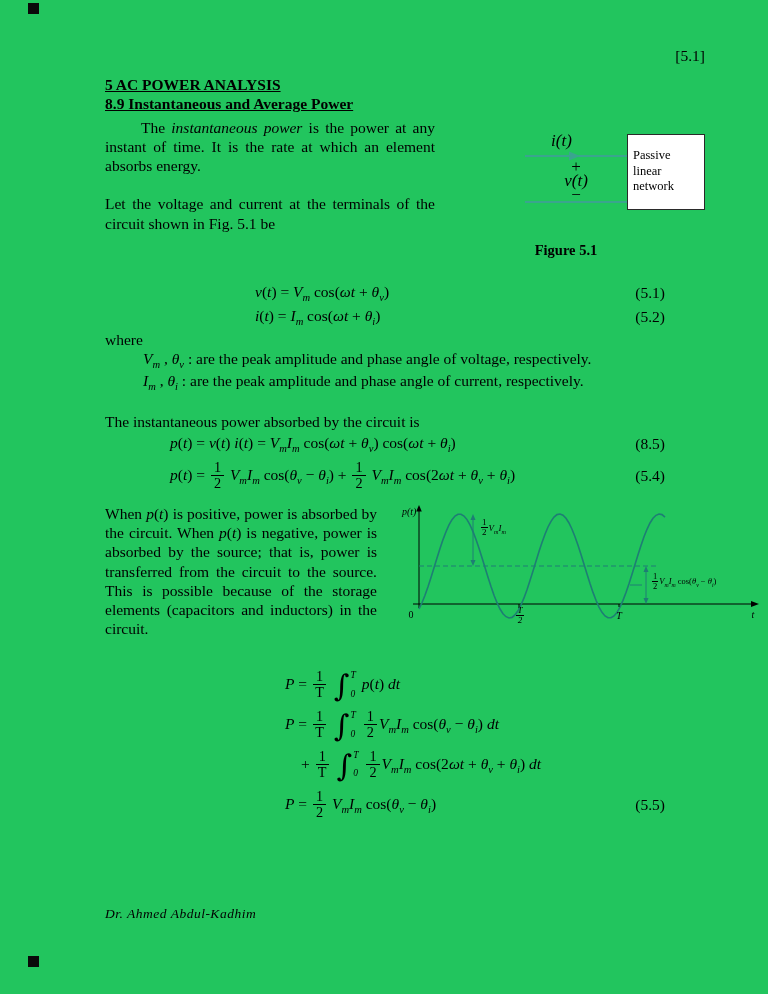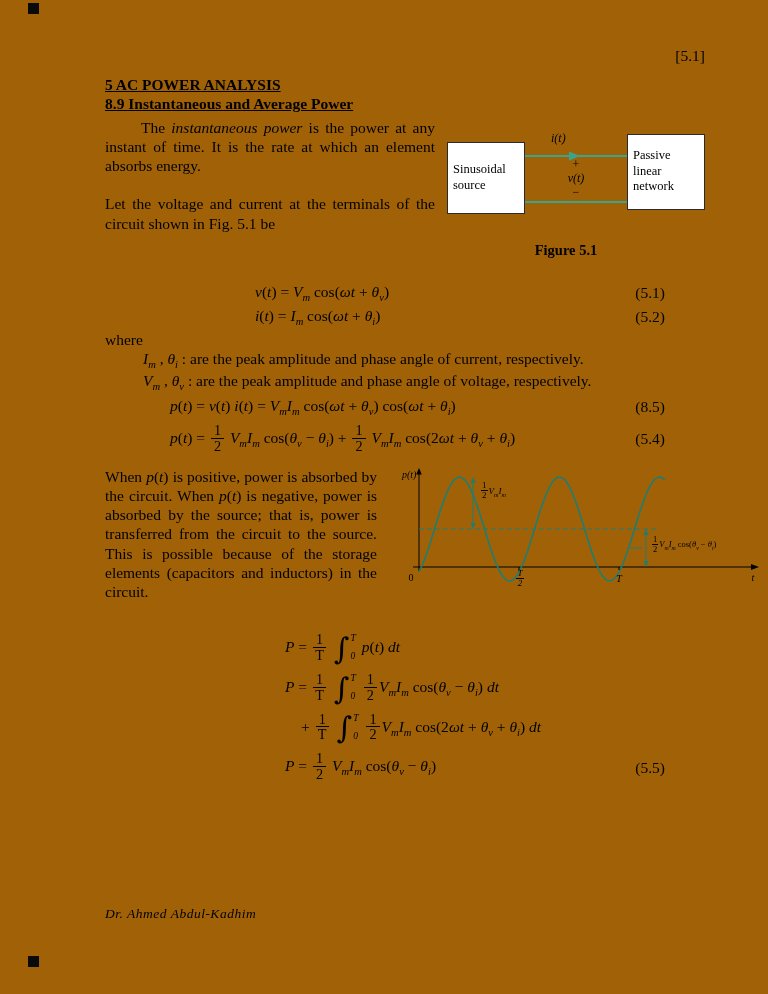--- a/index.html
+++ b/index.html
@@ -1,17 +1,17 @@
 <!DOCTYPE html>
 <html style="--wave: #1e7e74; --wire: #3aa58e;"><head>
 <meta charset="utf-8">
 <style>
   *{box-sizing:border-box}
   html,body{margin:0;padding:0;background:#fff}
-  .page{position:relative;width:768px;height:994px;background:#a16207;color:#000;
+  .page{position:relative;width:768px;height:994px;background:#22c55e;color:#000;
         font-family:"Liberation Serif","DejaVu Serif",serif;font-size:15.5px;line-height:1.24;overflow:hidden}
   .mark{position:absolute;width:11px;height:11px;background:#0a0a0a}
   .markTop{left:28px;top:3px}
   .markBottom{left:28px;top:956px}
   .corner{width:705px;padding-top:46px;text-align:right}
   .content{margin-left:105px;width:600px}
   h1,h2{font-size:15.5px;margin:0;text-decoration:underline;font-weight:bold}
   h1{margin-top:10px}
   p{margin:0}
   .jp{text-align:justify}
@@ -21,21 +21,21 @@
   .row1{display:flex;margin-top:4px}
   .row1>*{flex-shrink:0}
   .colText{width:330px}
   .figwrap{margin-left:12px;width:258px;margin-top:10px}
   .circ{position:relative;width:258px;height:100px}
   .circ svg{position:absolute;left:0;top:0}
   .box{position:absolute;border:1.3px solid #2a2a2a;background:#fff;font-size:12.5px;line-height:1.25;
        display:flex;align-items:center;padding:3px 5px}
   .boxL{left:0;top:14px;width:78px;height:72px}
   .boxR{left:180px;top:6px;width:78px;height:76px}
-  .lbl{position:absolute;font-size:12px;line-height:1}
+  .lbl{position:absolute;font-size:17px;line-height:1}
   .iLbl{left:104px;top:4px;font-style:italic}
   .plusLbl{left:112px;top:30px;width:34px;text-align:center}
   .vLbl{left:112px;top:44px;width:34px;text-align:center;font-style:italic}
   .minusLbl{left:112px;top:58px;width:34px;text-align:center}
   .figcap{width:238px;text-align:center;font-weight:bold;margin-top:14px;font-size:14.5px}
   .eqgroup{margin-top:22px}
   .g2{margin-top:16px}
   .eqrow{position:relative;margin:2px 0}
   .g2 .eqrow{margin:9px 0}
   .ind150{padding-left:150px}
@@ -94,21 +94,20 @@
         <p class="jp indent"><span>The </span><span class="rbi">instantaneous power</span><span> is the power at any instant of time. It is the rate at which an element absorbs energy.</span></p>
         <p class="jp sp"><span>Let the voltage and current at the terminals of the circuit shown in Fig. 5.1 be</span></p>
       </div>
       <div class="figwrap">
         <div class="circ">
           <svg width="258" height="100">
             <line x1="78" y1="28" x2="180" y2="28" class="wirestroke" stroke-width="2.2"></line>
             <line x1="78" y1="74" x2="180" y2="74" class="wirestroke" stroke-width="2.2"></line>
             <polygon points="122,23.5 122,32.5 133,28" class="wirefill"></polygon>
           </svg>
-          <div class="box boxL">Sinusoidal source</div>
           <div class="box boxR">Passive linear network</div>
           <div class="lbl iLbl"><span class="ri">i</span><span>(</span><span class="ri">t</span><span>)</span></div>
           <div class="lbl plusLbl">+</div>
           <div class="lbl vLbl"><span class="ri">v</span><span>(</span><span class="ri">t</span><span>)</span></div>
           <div class="lbl minusLbl">−</div>
         </div>
         <div class="figcap">Figure 5.1</div>
       </div>
     </div>
 
@@ -117,23 +116,24 @@
         <span><span class="ri">v</span><span>(</span><span class="ri">t</span><span>) = </span><span class="ri">V</span><sub class="ri">m</sub><span> cos(</span><span class="ri">ωt</span><span> + </span><span class="ri">θ</span><sub class="ri">v</sub><span>)</span></span>
         <span class="eqnum">(5.1)</span>
       </div>
       <div class="eqrow ind150">
         <span><span class="ri">i</span><span>(</span><span class="ri">t</span><span>) = </span><span class="ri">I</span><sub class="ri">m</sub><span> cos(</span><span class="ri">ωt</span><span> + </span><span class="ri">θ</span><sub class="ri">i</sub><span>)</span></span>
         <span class="eqnum">(5.2)</span>
       </div>
     </div>
 
     <p>where</p>
+    <p class="defp"><span class="ri">V</span><sub class="ri">m</sub><span> , </span><span class="ri">θ</span><sub class="ri">v</sub><span> : are the peak amplitude and phase angle of voltage, respectively.</span></p>
     <p class="defp"><span class="ri">I</span><sub class="ri">m</sub><span> , </span><span class="ri">θ</span><sub class="ri">i</sub><span> :  are the peak amplitude and phase angle of current, respectively.</span></p>
-    <p class="defp"><span class="ri">V</span><sub class="ri">m</sub><span> , </span><span class="ri">θ</span><sub class="ri">v</sub><span> : are the peak amplitude and phase angle of voltage, respectively.</span></p>
-
+
+    <p class="sp2">The instantaneous power absorbed by the circuit is</p>
 
     <div class="eqrow ind65">
       <span><span class="ri">p</span><span>(</span><span class="ri">t</span><span>) = </span><span class="ri">v</span><span>(</span><span class="ri">t</span><span>) </span><span class="ri">i</span><span>(</span><span class="ri">t</span><span>) = </span><span class="ri">V</span><sub class="ri">m</sub><span class="ri">I</span><sub class="ri">m</sub><span> cos(</span><span class="ri">ωt</span><span> + </span><span class="ri">θ</span><sub class="ri">v</sub><span>) cos(</span><span class="ri">ωt</span><span> + </span><span class="ri">θ</span><sub class="ri">i</sub><span>)</span></span>
       <span class="eqnum">(8.5)</span>
     </div>
     <div class="eqrow ind65" style="margin:6px 0">
       <span><span class="ri">p</span><span>(</span><span class="ri">t</span><span>) = </span><span class="frac">
             <span class="num">1</span>
             <span class="den">2</span>
           </span><span> </span><span class="ri">V</span><sub class="ri">m</sub><span class="ri">I</span><sub class="ri">m</sub><span> cos(</span><span class="ri">θ</span><sub class="ri">v</sub><span> − </span><span class="ri">θ</span><sub class="ri">i</sub><span>) + </span><span class="frac">

